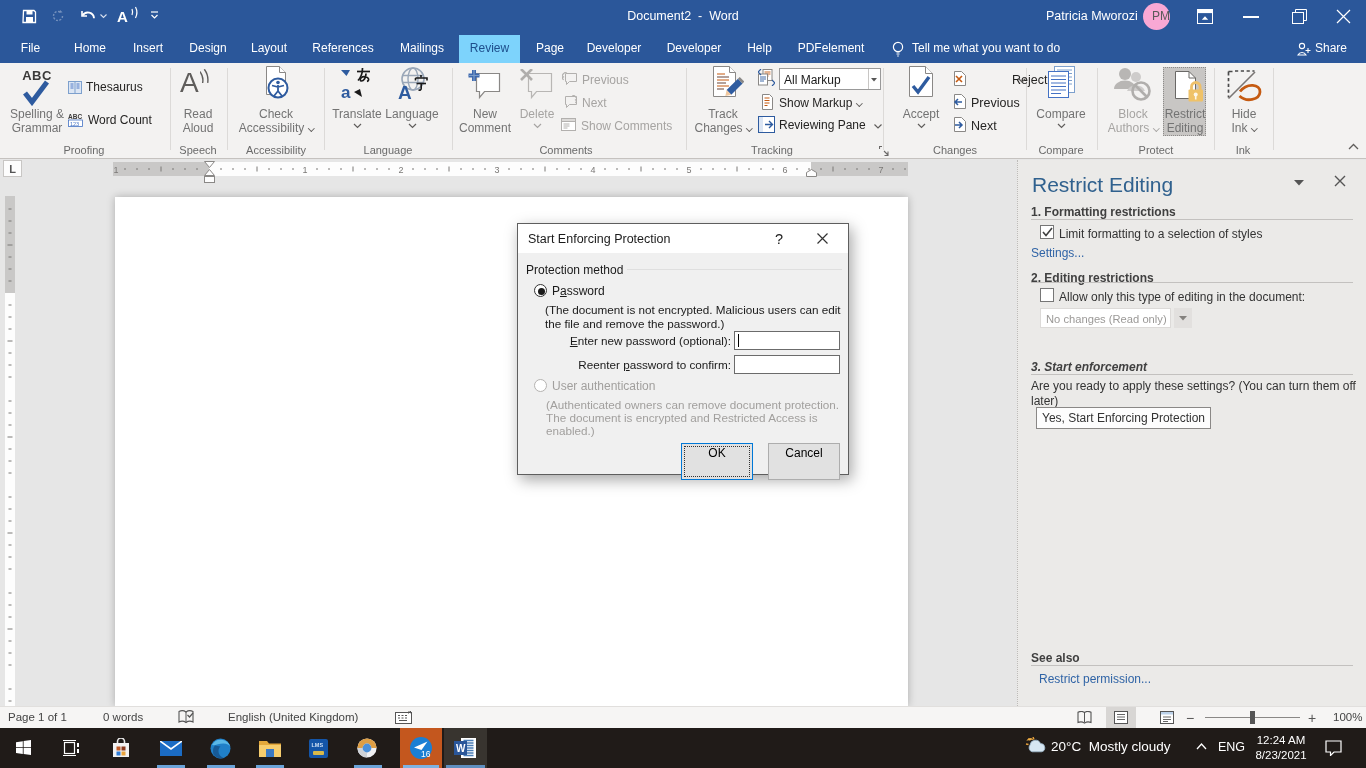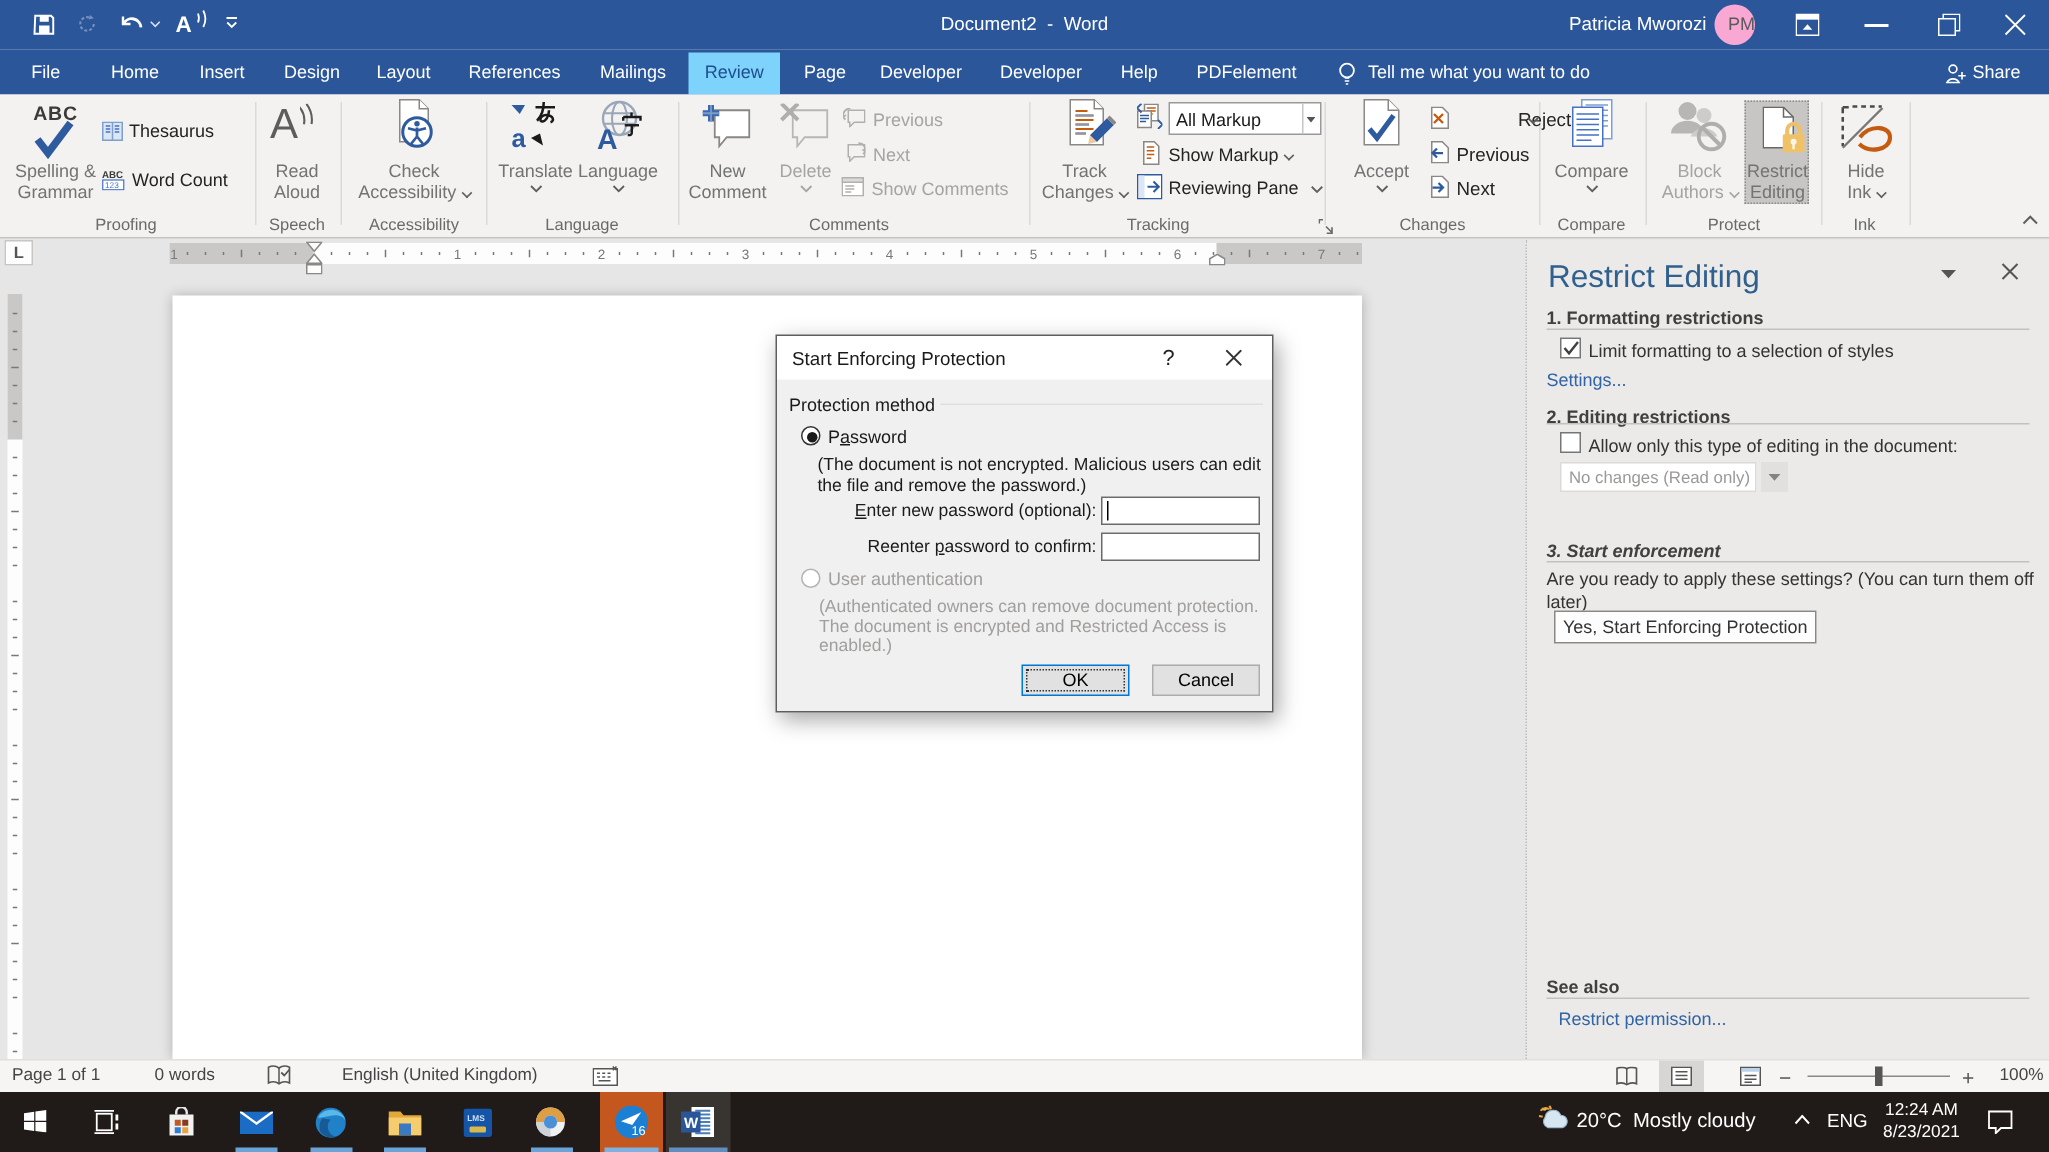--- a/index.html
+++ b/index.html
@@ -28,21 +28,21 @@
 #page { position:absolute; left:115px; top:37px; width:793px; height:509px; background:#fff; box-shadow:0 0 8px rgba(0,0,0,0.25); }
 
 
 #hruler { position:absolute; left:113px; top:2px; width:795px; height:14px; background:#fdfdfd; }
 #vruler { position:absolute; left:5px; top:36px; width:10px; height:510px; background:#fdfdfd; }
 
 
 #dlg { position:absolute; left:517px; top:223px; width:332px; height:252px; background:#f0f0f0; border:1px solid #5e5e5e; box-shadow:3px 5px 14px rgba(0,0,0,0.35); font-size:12px; color:#000; }
 #dlgtitle { position:absolute; left:0; top:0; width:100%; height:29px; background:#fff; }
 .tfield { position:absolute; width:106px; height:19px; background:#fff; border:1px solid #6b6b6b; }
-.dbtn { position:absolute; width:72px; height:21px; background:#e1e1e1; border:1px solid #adadad; text-align:center; line-height:19px; font-size:12px; }
+.dbtn { position:absolute; width:72px; height:37px; background:#e1e1e1; border:1px solid #adadad; text-align:center; line-height:19px; font-size:12px; }
 
 
 .sechead { font-weight:bold; font-size:12px; color:#404040; }
 .secline { position:absolute; height:1px; background:#c3c1bf; }
 .plink { color:#3064a6; font-size:12px; }
 
 
 #statusbar { position:absolute; left:0; top:706px; width:1366px; height:22px; background:#f6f5f4; border-top:1px solid #e1dfdd; color:#444; font-size:11.5px; }
 
 

